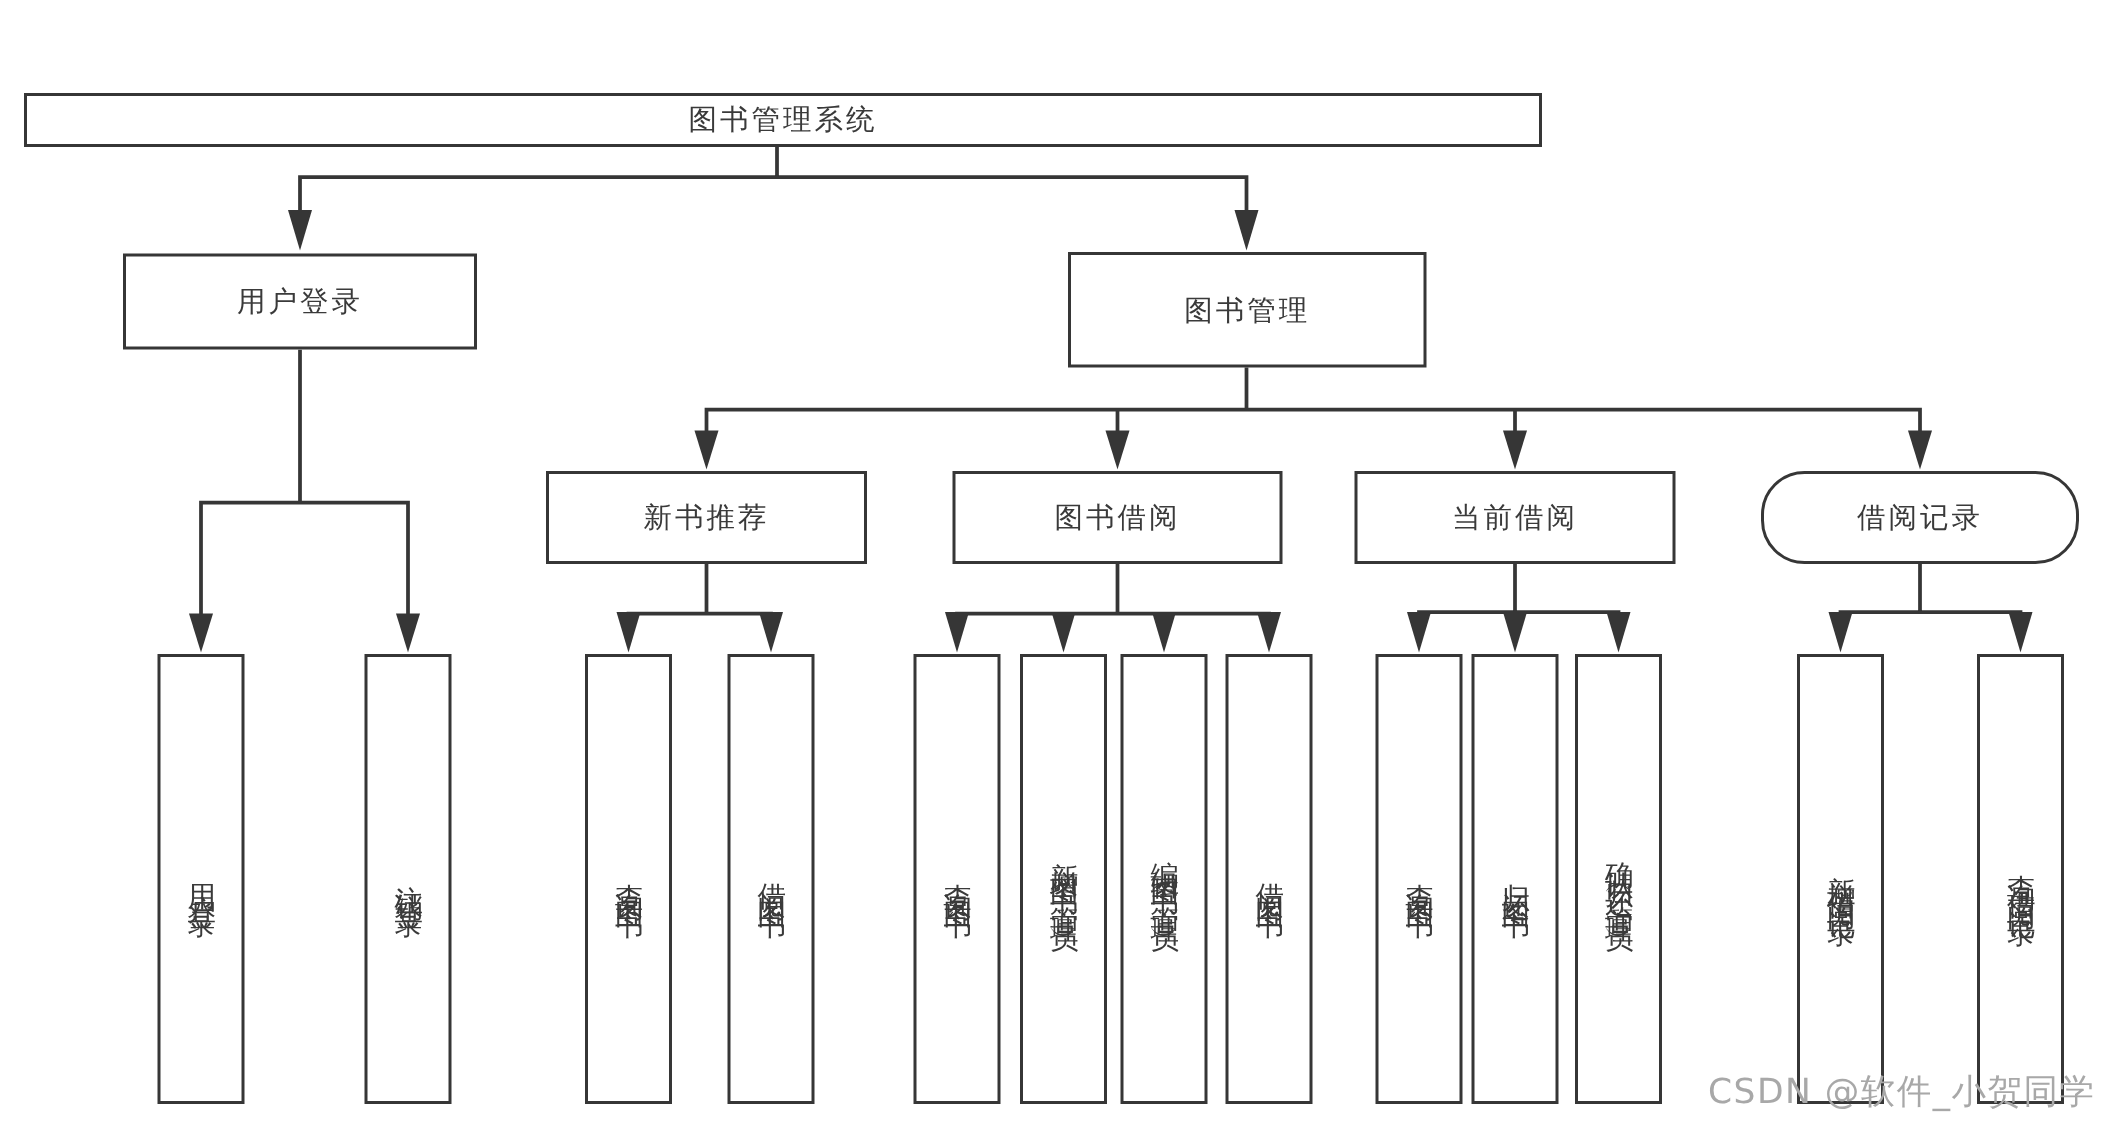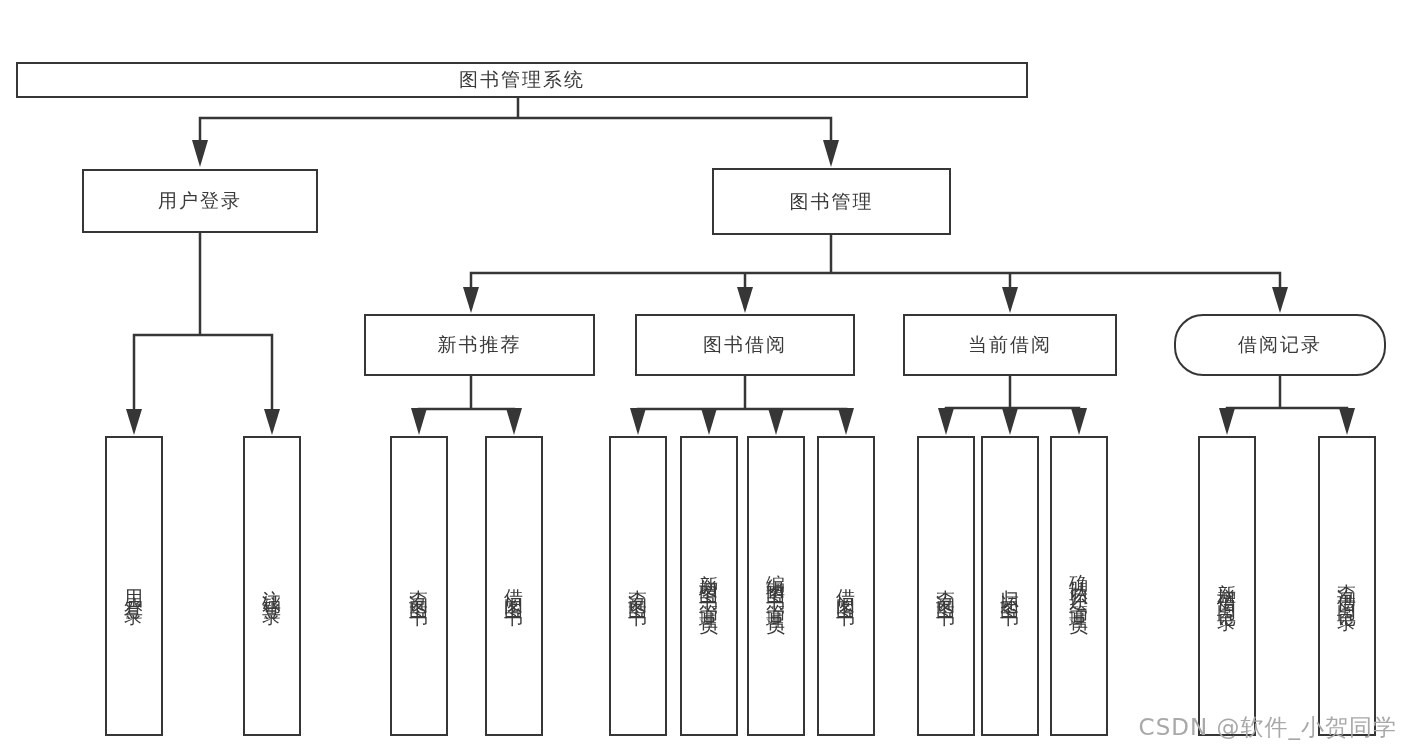--- a/index.html
+++ b/index.html
@@ -93,25 +93,25 @@
   </g>
 </svg>
 
 <div class="node" style="left:16px; top:14px; width:1012px; height:36px;margin-top:48px;">
   <span class="hlabel">图书管理系统</span>
 </div>
 
 <div class="node" style="left:82px; top:169px; width:236px; height:64px;">
   <span class="hlabel">用户登录</span>
 </div>
-<div class="node" style="left:712px; top:168px; width:239px; height:67px;">
+<div class="node" style="left:712px; top:168px; width:239px; height:77px;">
   <span class="hlabel">图书管理</span>
 </div>
 
-<div class="node" style="left:364px; top:314px; width:231px; height:62px;">
+<div class="node" style="left:364px; top:314px; width:214px; height:62px;">
   <span class="hlabel">新书推荐</span>
 </div>
 <div class="node" style="left:635px; top:314px; width:220px; height:62px;">
   <span class="hlabel">图书借阅</span>
 </div>
 <div class="node" style="left:903px; top:314px; width:214px; height:62px;text-align:center;">
   <span class="hlabel">当前借阅</span>
 </div>
 <div class="node" style="left:1174px; top:314px; width:212px; height:62px;border-radius:29px;">
   <span class="hlabel">借阅记录</span>

